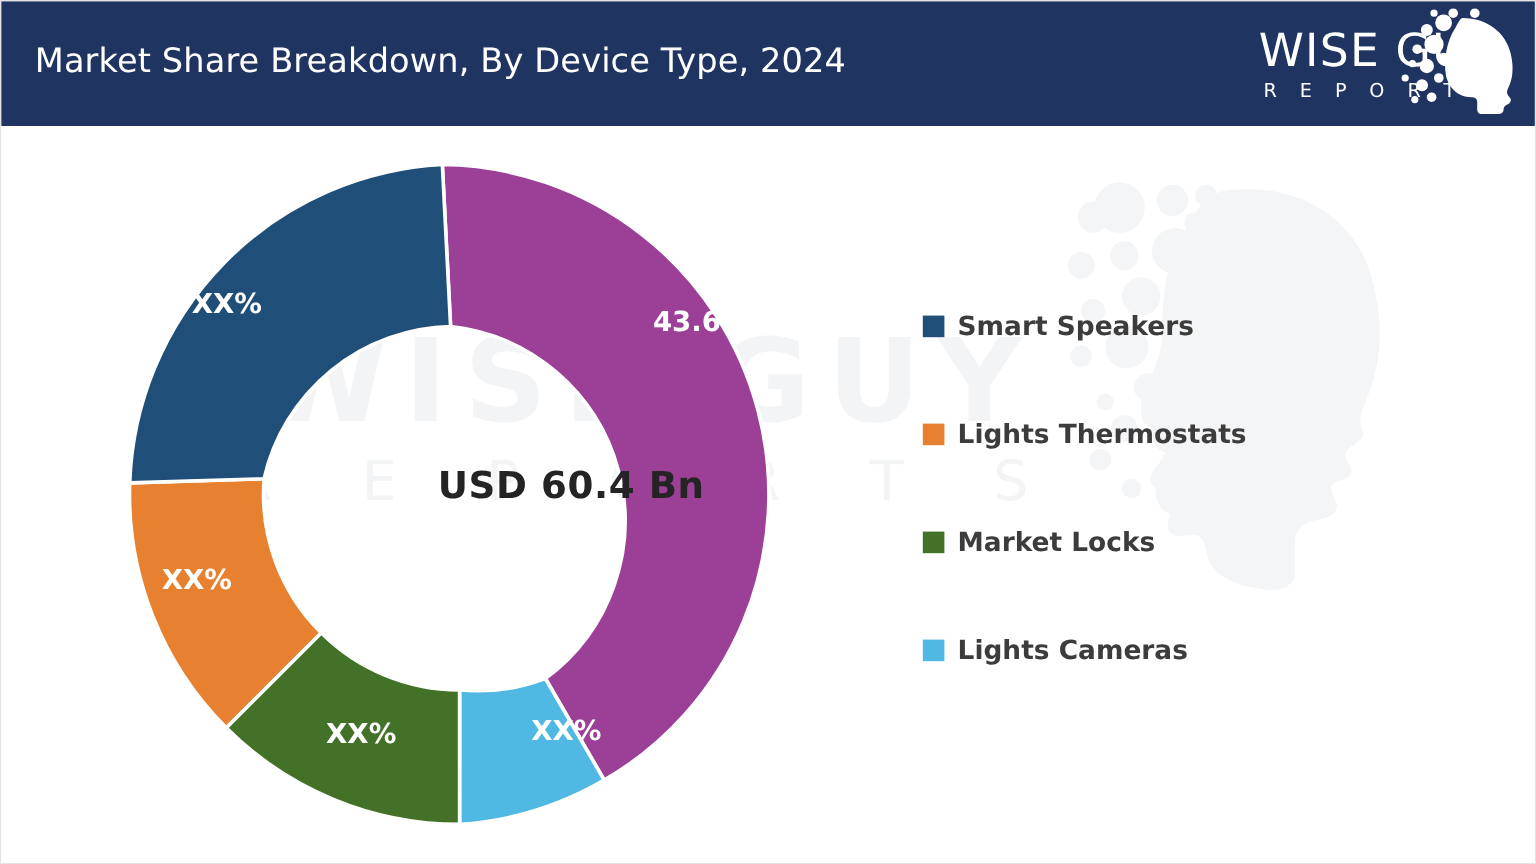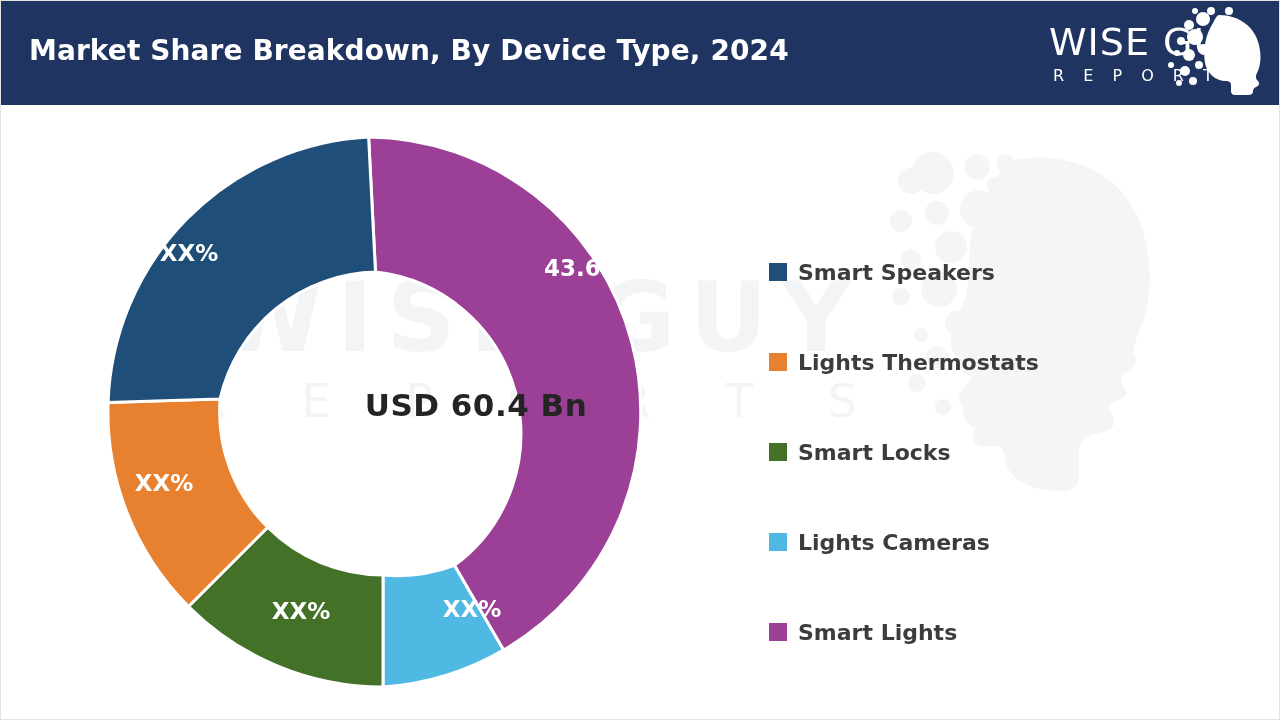--- a/index.html
+++ b/index.html
@@ -32,21 +32,21 @@
     height: 104px;
     background: #1F3461;
     box-sizing: border-box;
   }
   #header-title {
     position: absolute;
     left: 28px;
     top: 33px;
     color: #ffffff;
     font-size: 28px;
-    font-weight: bold;
+    font-weight: normal;
     letter-spacing: 0.1px;
     white-space: nowrap;
     font-family: "DejaVu Sans", "Liberation Sans", sans-serif;
   }
 
   
   #logo {
     position: absolute;
     right: 8px;
     top: 4px;
@@ -298,28 +298,24 @@
         <span class="legend-label">Smart Speakers</span>
       </div>
 
       <div class="legend-item">
         <span class="legend-swatch" style="background:#E8812F"></span>
         <span class="legend-label">Lights Thermostats</span>
       </div>
 
       <div class="legend-item">
         <span class="legend-swatch" style="background:#427127"></span>
-        <span class="legend-label">Smart Locks</span>
+        <span class="legend-label">Market Locks</span>
       </div>
 
       <div class="legend-item">
         <span class="legend-swatch" style="background:#4FB8E3"></span>
         <span class="legend-label">Lights Cameras</span>
       </div>
 
-      <div class="legend-item">
-        <span class="legend-swatch" style="background:#9B4096"></span>
-        <span class="legend-label">Smart Lights</span>
-      </div>
 
     </div>
   </div>
 </div>
 
 </body></html>

